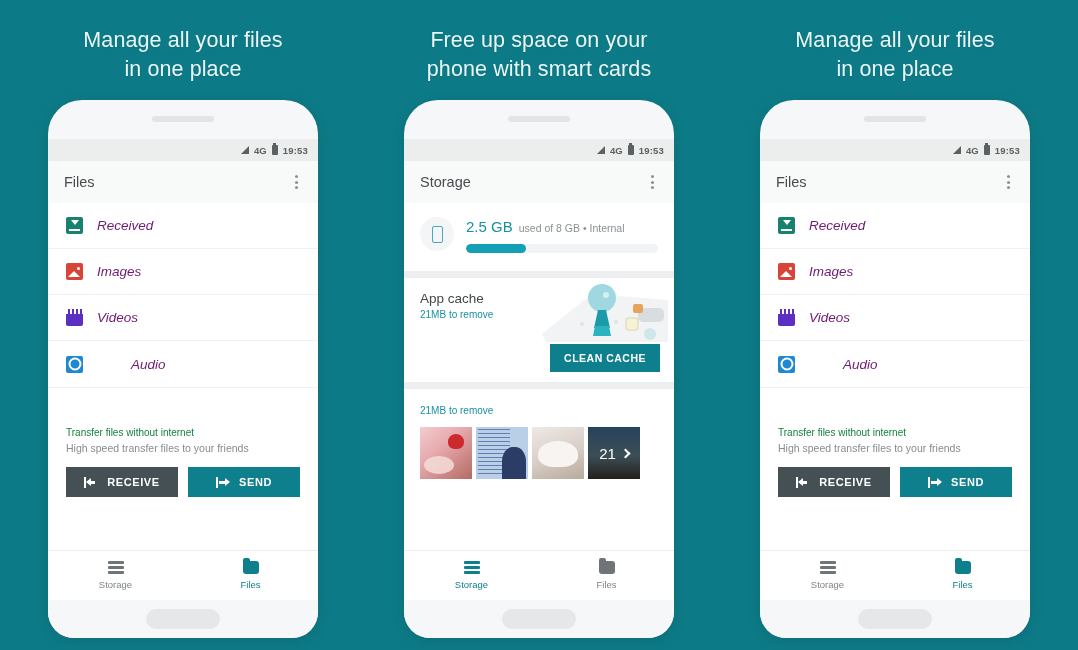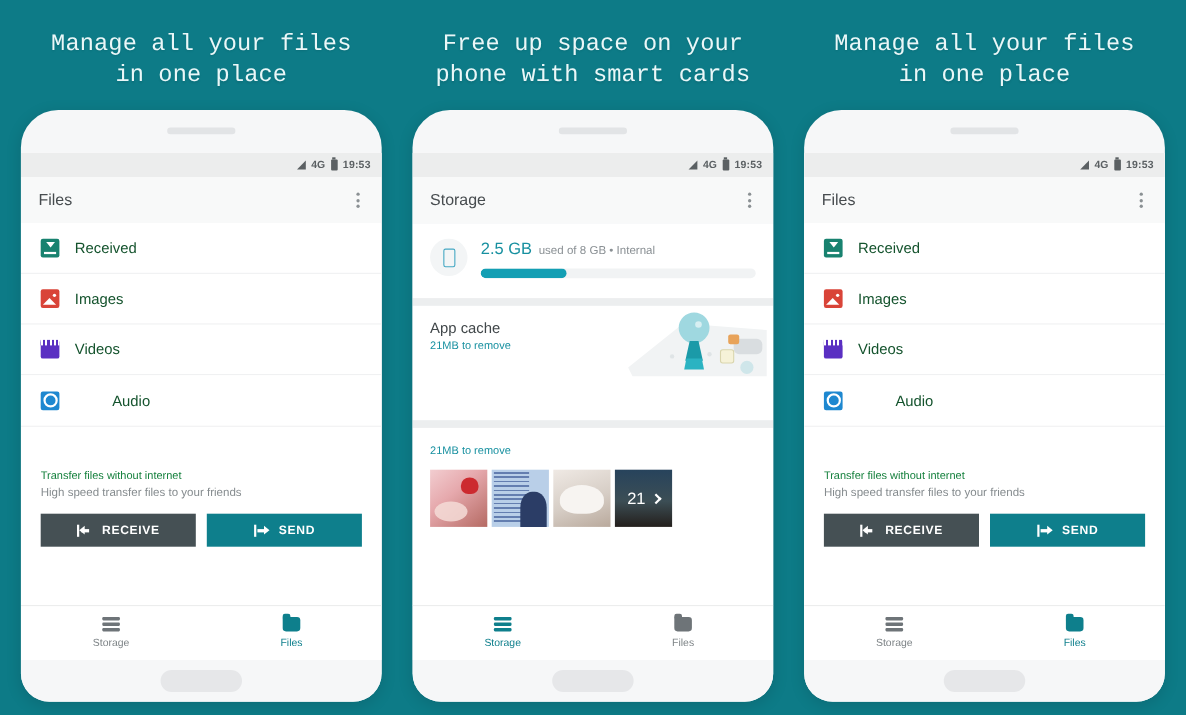--- a/index.html
+++ b/index.html
@@ -28,27 +28,26 @@
   .headline {
     margin-top: 26px;
     text-align: center;
     color: #eaf7f8;
     font-size: 21.5px;
     line-height: 29px;
     font-weight: 400;
     letter-spacing: .1px;
     white-space: pre-line;
     text-shadow: 0 1px 2px rgba(0,0,0,.10);
-    font-family: Liberation Mono, monospace;
   }
 
   
   .phone {
     margin-top: 16px;
-    width: 328px;
+    width: 270px;
     height: 538px;
     background: #f6f7f8;
     border-radius: 34px 34px 26px 26px;
     box-shadow: 0 3px 14px rgba(0,0,0,.12);
     overflow: hidden;
     position: relative;
     display: flex;
     flex-direction: column;
   }
   .speaker {
@@ -130,21 +129,21 @@
   .flist { padding: 0 0 0 0; }
   .frow {
     height: 46px;
     display: flex; align-items: center;
     gap: 14px;
     padding: 0 18px;
     border-bottom: 1px solid #f0f1f2;
   }
   .frow:last-child { border-bottom: none; gap: 48px; }
   .fico { width: 17px; height: 17px; border-radius: 2px; position: relative; flex: none; }
-  .flabel { font-size: 13.5px; color: #14532d; }
+  .flabel { font-size: 13.5px; color: #701a75; font-style: italic; }
 
   .ico-received { background: #18826f; }
   .ico-received::after {
     content:""; position:absolute; left:50%; top:3px; transform:translateX(-50%);
     width:0;height:0;border-left:4px solid transparent;border-right:4px solid transparent;border-top:5px solid #fff;
   }
   .ico-received::before {
     content:""; position:absolute; left:3px; bottom:3px; width:11px; height:2px; background:#fff;
   }
   .ico-images { background: #d94438; }
@@ -410,20 +409,21 @@
               <path d="M58 28 L66 28 L70 46 L54 46 Z" fill="#1b9aa8"></path>
               <path d="M55 44 L69 44 L71 54 L53 54 Z" fill="#2bb3c2"></path>
               <circle cx="66" cy="13" r="3" fill="#d7eff2"></circle>
               <rect x="98" y="26" width="26" height="14" rx="5" fill="#d9dde0"></rect>
               <rect x="93" y="22" width="10" height="9" rx="2" fill="#e8a35a"></rect>
               <rect x="86" y="36" width="12" height="12" rx="2" fill="#f6f2d8" stroke="#d9d5ad" stroke-width="1"></rect>
               <circle cx="110" cy="52" r="6" fill="#cfe6ea"></circle>
               <circle cx="42" cy="42" r="2" fill="#dfe4e6"></circle>
               <circle cx="76" cy="40" r="2" fill="#dfe4e6"></circle>
             </svg>
+            <button class="clean-btn">CLEAN CACHE</button>
           </div>
 
           <div class="card card-media">
             <div class="card-sub">21MB to remove</div>
             <div class="thumbs">
               <div class="thumb th1"></div>
               <div class="thumb th2"></div>
               <div class="thumb th3"></div>
               <div class="thumb th4">
                 <div class="thumb-more">

